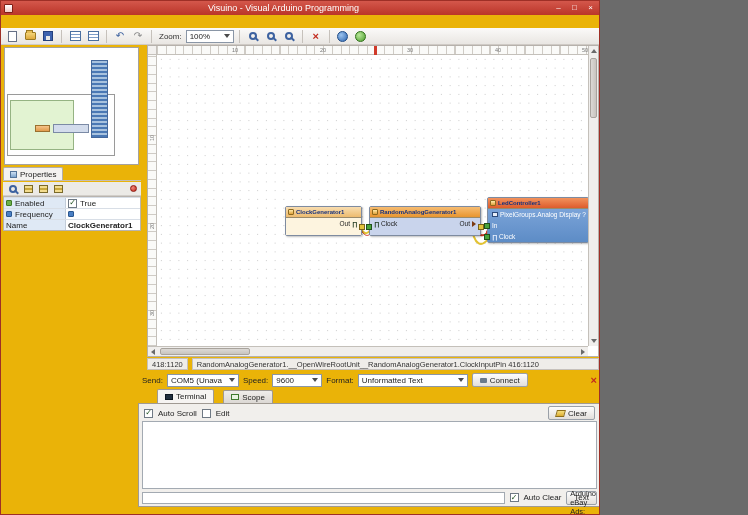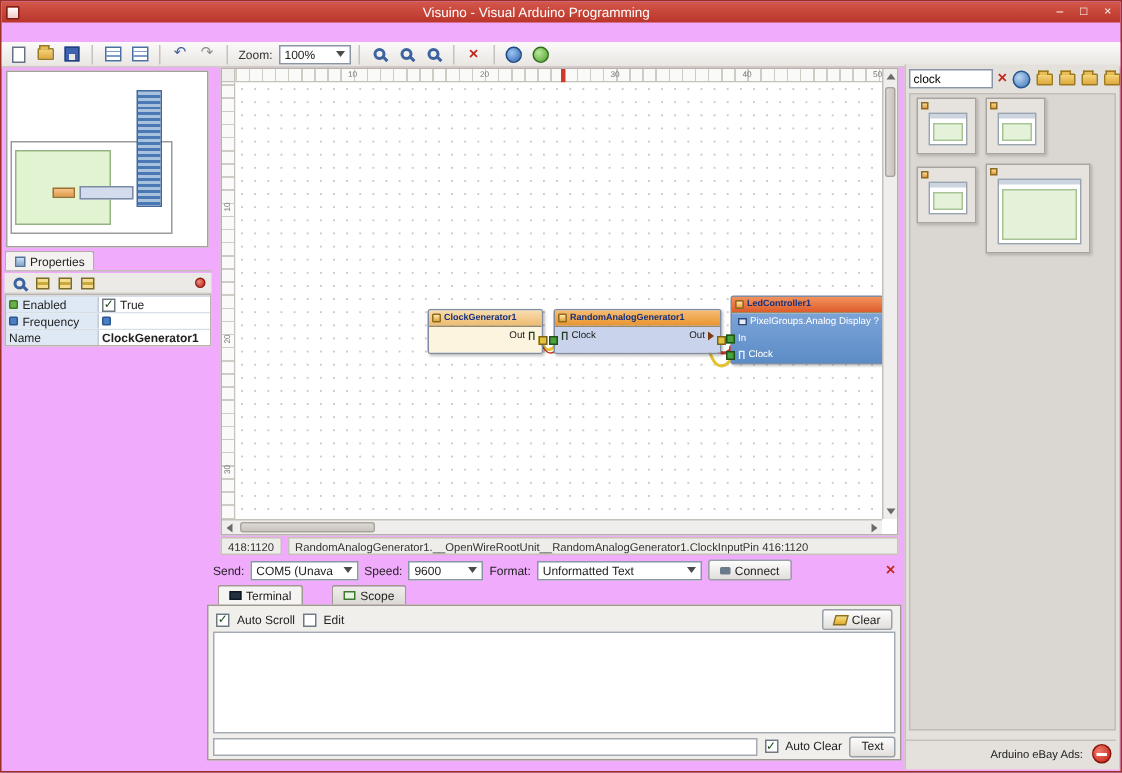--- a/index.html
+++ b/index.html
@@ -1,17 +1,17 @@
 <!DOCTYPE html>
 <html><head>
 <meta charset="utf-8">
 <style>
   *{margin:0;padding:0;box-sizing:border-box}
   body{font-family:"Liberation Sans","DejaVu Sans",sans-serif;background:#6b6b6b;width:748px;height:515px;overflow:hidden}
-  .window{position:absolute;top:0;left:0;width:748px;height:515px;background:#f0abfc;border:1px solid #9e2f26;overflow:hidden;font-size:9px;color:#222}
+  .window{position:absolute;top:0;left:0;width:600px;height:515px;background:#eab308;border:1px solid #9e2f26;overflow:hidden;font-size:9px;color:#222}
 
   
   .titlebar{position:absolute;top:0;left:0;right:0;height:14px;background:linear-gradient(#d4574b,#ba3529);display:flex;align-items:center;color:#fff}
   .app-icon{width:9px;height:9px;margin:0 3px;background:linear-gradient(#fff,#f3c9c4);border:1px solid #7e1f17;border-radius:1px}
   .title-text{flex:1;text-align:center;font-size:9px;line-height:14px}
   .winbtn{width:15px;height:12px;margin-right:1px;text-align:center;line-height:11px;font-size:8px;color:#fff;cursor:default}
   .menubar{position:absolute;top:14px;left:0;right:0;height:13px;background:#f4f2f0;border-bottom:1px solid #d8d4d0;display:flex;align-items:center;padding-left:4px}
   .menu-item{padding:0 7px;font-size:9px;line-height:13px}
   .toolbar{position:absolute;top:27px;left:0;right:0;height:17px;background:linear-gradient(#fbfaf9,#e9e6e2);border-bottom:1px solid #cfcac5;display:flex;align-items:center;padding-left:3px;gap:2px}
   .sep{width:1px;height:13px;background:#c6c1bb;margin:0 3px}
@@ -102,21 +102,21 @@
 
   
   .statusbar{position:absolute;left:146px;top:357px;width:452px;height:12px;display:flex;align-items:center;gap:4px;font-size:7.5px;color:#333}
   .status-cell{border:1px solid #c6c1bb;background:#efede9;height:12px;display:flex;align-items:center;padding:0 4px}
 
   
   .bottom-panel{position:absolute;left:137px;top:371px;width:463px;height:135px}
   .port-row{position:absolute;left:0;top:0;right:0;height:16px;display:flex;align-items:center;gap:4px;padding:0 4px;font-size:8px}
   .btn{display:inline-flex;align-items:center;gap:3px;border:1px solid #9aa0a8;background:linear-gradient(#fdfdfd,#e2dfdb);border-radius:2px;padding:1px 7px;font-size:8px;height:14px}
   .ic-plug{width:7px;height:5px;background:#6a7a8a;border-radius:1px}
-  .tab-row{position:absolute;left:4px;top:18px;right:0;height:13px;display:flex;align-items:center;gap:19px;padding-left:3px}
+  .tab-row{position:absolute;left:16px;top:18px;right:0;height:13px;display:flex;align-items:flex-end;gap:9px;padding-left:3px}
   .tab{display:inline-flex;align-items:center;gap:3px;height:13px;padding:0 7px;font-size:8px;background:linear-gradient(#efedeb,#dcd8d4);border:1px solid #a09a93;border-bottom:none;border-radius:2px 2px 0 0}
   .tab.active{background:#f6f4f2;height:14px}
   .term-icon{width:8px;height:6px;background:#23303f;border:1px solid #0e1722}
   .scope-icon{width:8px;height:6px;background:#e8f4e2;border:1px solid #3f7a30}
   .term-frame{position:absolute;left:0;top:31px;right:0;bottom:0;border:1px solid #a09a93;background:#f1efec}
   .term-toolbar{position:absolute;left:2px;top:2px;right:2px;height:14px;display:flex;align-items:center;gap:5px;padding:0 3px;font-size:8px}
   .ic-brush{width:9px;height:7px;background:linear-gradient(#f6df7a,#dfae32);border:1px solid #8e6f1a;transform:skewX(-15deg)}
   .term-text{position:absolute;left:3px;top:17px;right:3px;bottom:17px;background:#fff;border:1px solid #a3aab2}
   .send-row{position:absolute;left:3px;bottom:2px;right:3px;height:13px;display:flex;align-items:center;gap:5px;font-size:8px}
   .send-input{flex:1;height:12px;background:#fff;border:1px solid #a3aab2}

